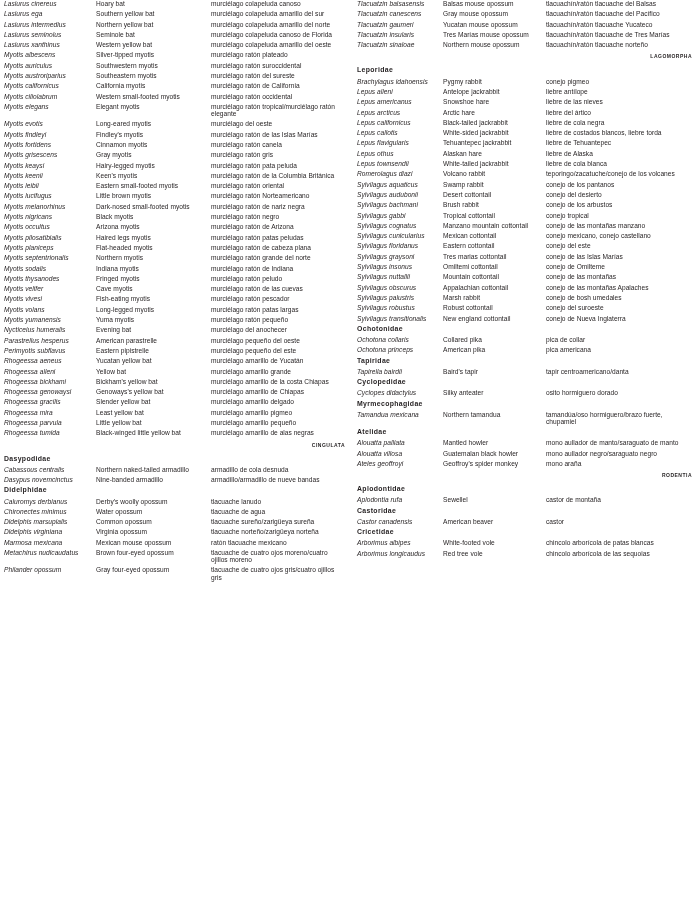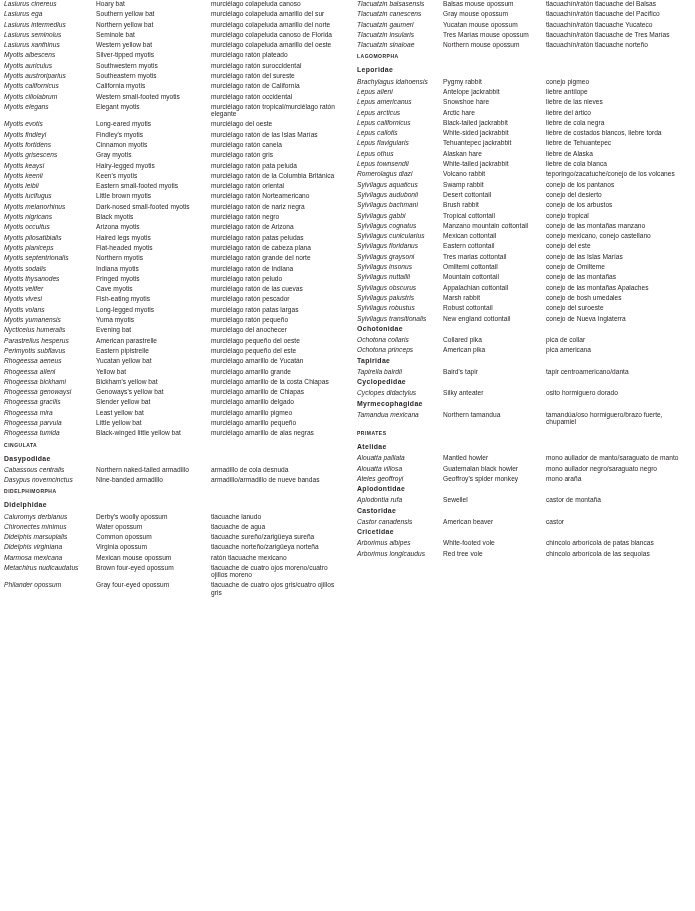--- a/index.html
+++ b/index.html
@@ -67,21 +67,21 @@
   .family {
     font-size: 6.9px;
     font-weight: bold;
     letter-spacing: 0.35px;
     margin-bottom: 4.2px;
     margin-top: 1px;
   }
 
   
   .order {
-    text-align: left;
+    text-align: right;
     font-size: 6.6px;
     font-weight: bold;
     font-variant: small-caps;
     text-transform: lowercase;
     letter-spacing: 0.5px;
     margin-top: 2px;
     margin-bottom: 6px;
   }
   .order::first-letter { font-size: 7.6px; }
 </style>
@@ -305,21 +305,20 @@
       <div class="row">
         <div class="c-sci">Cabassous centralis</div>
         <div class="c-en">Northern naked-tailed armadillo</div>
         <div class="c-es">armadillo de cola desnuda</div>
       </div>
       <div class="row">
         <div class="c-sci">Dasypus novemcinctus</div>
         <div class="c-en">Nine-banded armadillo</div>
         <div class="c-es">armadillo/armadillo de nueve bandas</div>
       </div>
-      <div class="order">DIDELPHIMORPHA</div>
       <div class="family">Didelphidae</div>
       <div class="row">
         <div class="c-sci">Caluromys derbianus</div>
         <div class="c-en">Derby's woolly opossum</div>
         <div class="c-es">tlacuache lanudo</div>
       </div>
       <div class="row">
         <div class="c-sci">Chironectes minimus</div>
         <div class="c-en">Water opossum</div>
         <div class="c-es">tlacuache de agua</div>
@@ -520,37 +519,37 @@
         <div class="c-sci">Cyclopes didactylus</div>
         <div class="c-en">Silky anteater</div>
         <div class="c-es">osito hormiguero dorado</div>
       </div>
       <div class="family">Myrmecophagidae</div>
       <div class="row">
         <div class="c-sci">Tamandua mexicana</div>
         <div class="c-en">Northern tamandua</div>
         <div class="c-es">tamandúa/oso hormiguero/brazo fuerte, chupamiel</div>
       </div>
-      <div class="order">PRIMATES</div>
       <div class="family">Atelidae</div>
       <div class="row">
         <div class="c-sci">Alouatta palliata</div>
         <div class="c-en">Mantled howler</div>
         <div class="c-es">mono aullador de manto/saraguato de manto</div>
       </div>
       <div class="row">
         <div class="c-sci">Alouatta villosa</div>
         <div class="c-en">Guatemalan black howler</div>
         <div class="c-es">mono aullador negro/saraguato negro</div>
       </div>
       <div class="row">
         <div class="c-sci">Ateles geoffroyi</div>
         <div class="c-en">Geoffroy's spider monkey</div>
         <div class="c-es">mono araña</div>
       </div>
+      <div class="order">RODENTIA</div>
       <div class="family">Aplodontidae</div>
       <div class="row">
         <div class="c-sci">Aplodontia rufa</div>
         <div class="c-en">Sewellel</div>
         <div class="c-es">castor de montaña</div>
       </div>
       <div class="family">Castoridae</div>
       <div class="row">
         <div class="c-sci">Castor canadensis</div>
         <div class="c-en">American beaver</div>

